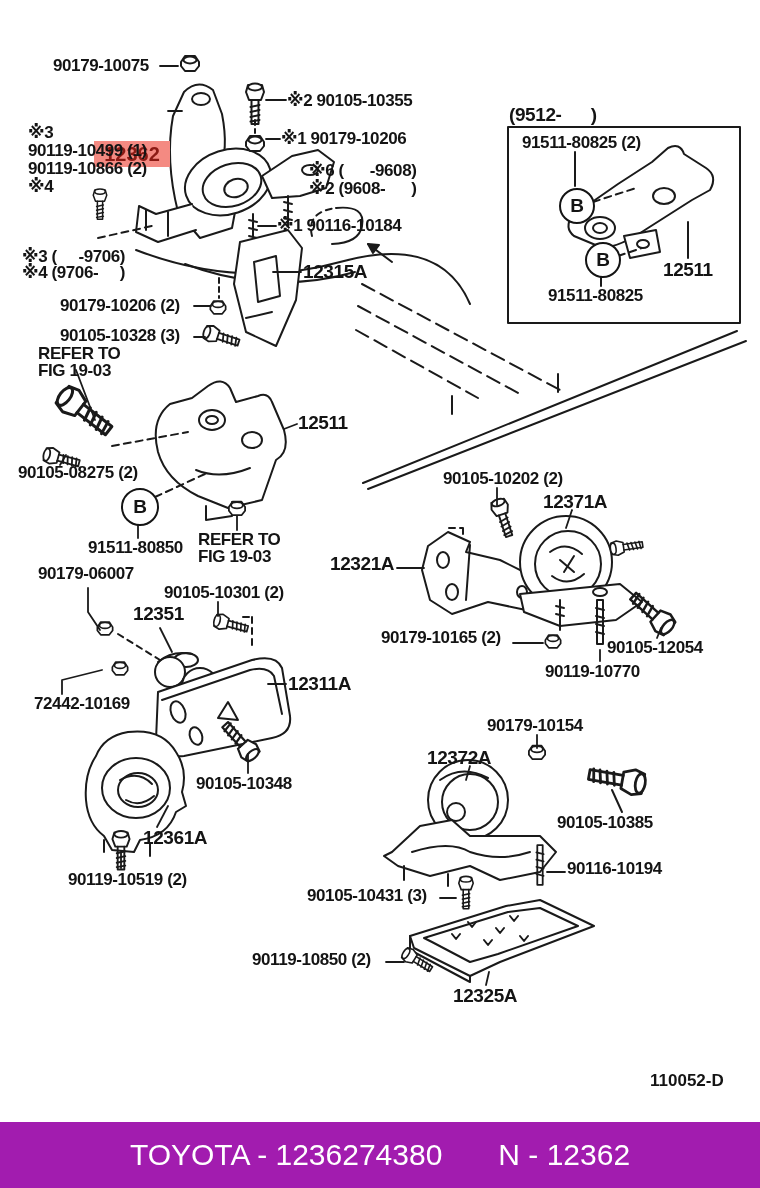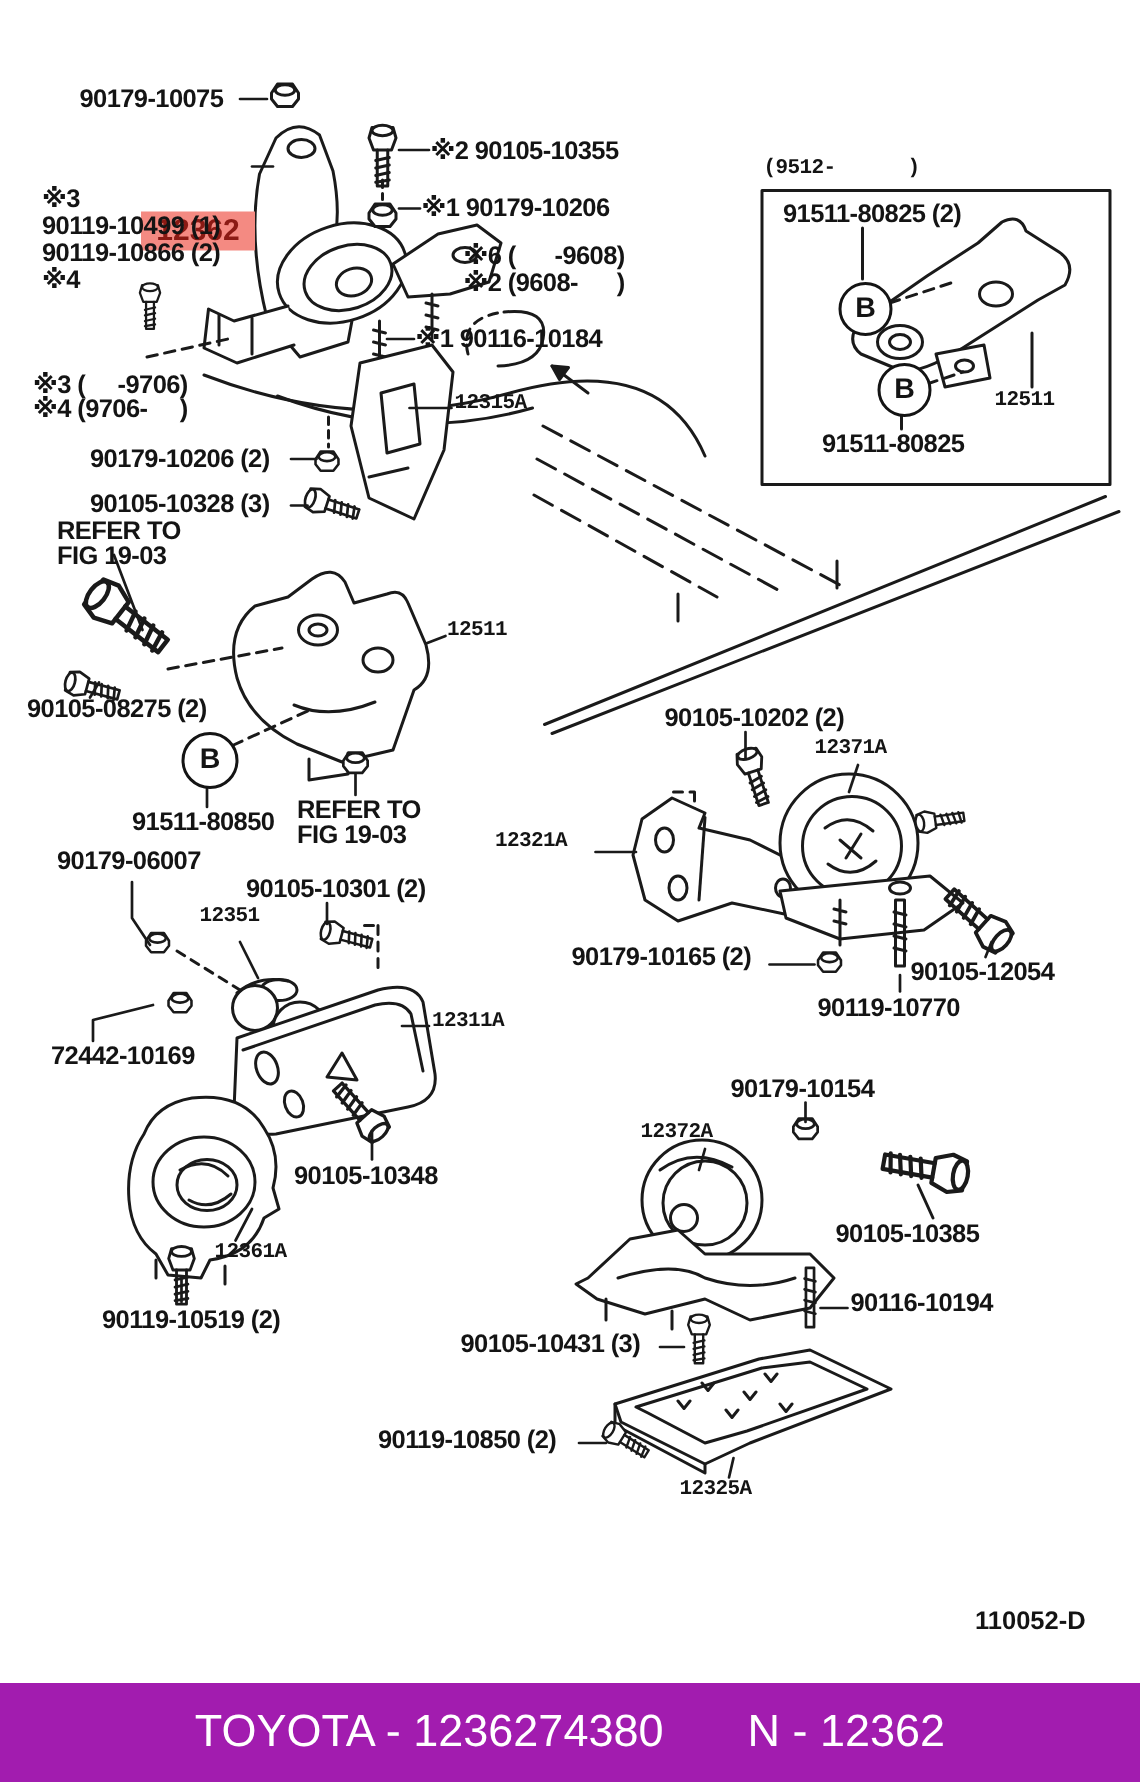--- a/index.html
+++ b/index.html
@@ -1,21 +1,21 @@
 <!DOCTYPE html>
 <html><head>
 <meta charset="utf-8">
 <style>
   html,body{margin:0;padding:0;background:#fff;}
   .canvas{position:relative;width:760px;height:1188px;background:#fff;overflow:hidden;
           font-family:"Liberation Sans","DejaVu Sans",sans-serif;}
   svg.art{position:absolute;left:0;top:0;}
   .lbl{position:absolute;white-space:pre;font-weight:bold;font-size:17px;line-height:1.05;
        color:#141414;letter-spacing:-0.4px;}
-  .pid{font-size:14px;font-family:Liberation Mono, monospace;}
+  .pid{font-size:19px;}
   .hl{position:absolute;left:94px;top:97px;width:76px;height:26px;display:flex;
       align-items:center;justify-content:center;font-weight:bold;font-size:20px;letter-spacing:0;margin-top:44px;}
   .bmark{position:absolute;border:2.5px solid #141414;border-radius:50%;background:#fff;
          display:flex;align-items:center;justify-content:center;font-weight:bold;font-size:19px;color:#141414;}
   .figcode{position:absolute;left:650px;top:1071px;font-weight:bold;font-size:17px;color:#141414;}
   .footer{position:absolute;left:0;top:1122px;width:760px;height:66px;display:flex;
           align-items:center;justify-content:center;gap:56px;font-size:30px;}
 </style>
 </head>
 <body>

